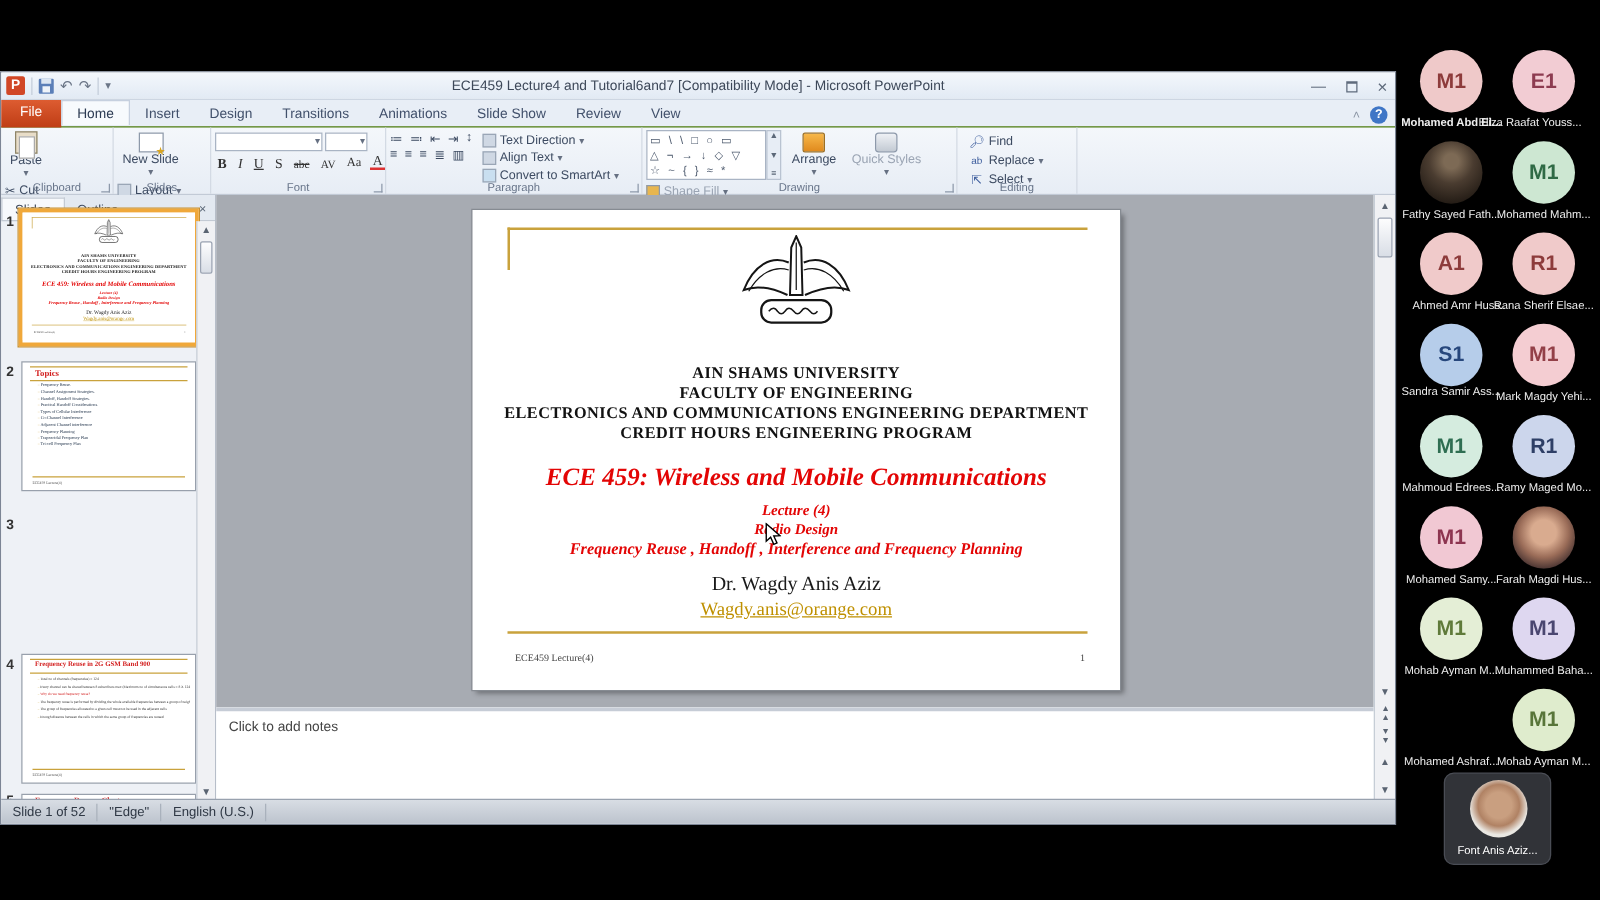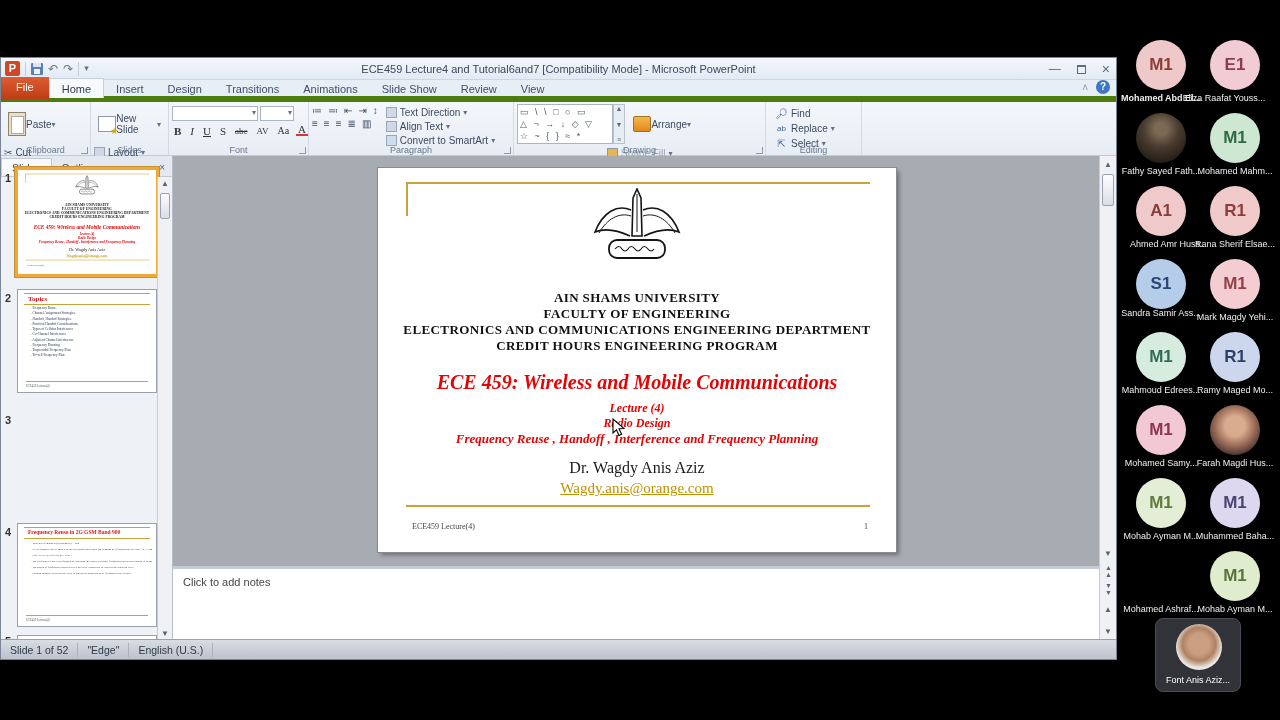--- a/index.html
+++ b/index.html
@@ -21,39 +21,39 @@
   .floppy { width:12px; height:12px; background:#5b7fb8; border-radius:1px; position:relative; }
   .floppy::after { content:""; position:absolute; left:2px; top:0; width:8px; height:4px; background:#dce6f2; }
   .floppy::before { content:""; position:absolute; left:3px; bottom:1px; width:6px; height:5px; background:#eef3f9; }
   .glyph-btn { font-size:12px; color:#6b7687; line-height:1; }
   .tb-title { position:absolute; left:0; right:0; text-align:center; font-size:11px; color:#3d4859; }
   .tb-controls { position:absolute; right:6px; top:0; height:22px; display:flex; gap:16px; align-items:center; z-index:2; }
   .tb-controls span { font-size:12px; color:#5f6b7c; line-height:1; }
   .restore-box { width:9px; height:9px; border:1px solid #5f6b7c; border-top-width:2px; display:inline-block; }
 
   
-  .rtabs { height:22px; background:#e8eef6; display:flex; align-items:center;
-           border-bottom:6px solid #4d7c0f; position:relative; }
+  .rtabs { height:22px; background:#e8eef6; display:flex; align-items:flex-start;
+           border-bottom:1px solid #4d7c0f; position:relative; }
   .file-tab { background:linear-gradient(#dd5c31,#bf3d15); color:#fff; font-size:11px;
               padding:4px 15px 3px; height:22px; }
   .tab { font-size:11px; color:#41506b; padding:4px 12px 3px; }
   .tab.active { background:#f7fafd; border:1px solid #c6d0df; border-bottom:none; color:#2b3a52; }
   .rtabs-right { position:absolute; right:6px; bottom:2px; display:flex; gap:8px; align-items:center; }
   .chev { color:#8a94a4; font-size:10px; }
   .help-circle { width:14px; height:14px; border-radius:50%; background:#3f76c6; color:#fff;
                  font-size:10px; font-weight:bold; text-align:center; line-height:14px; }
 
   
   .ribbon { height:54px; background:linear-gradient(#f4f7fb,#e7edf5); display:flex;
             border-bottom:1px solid #c2cad6; }
   .rgroup { position:relative; height:100%; border-right:1px solid #d3dae4; padding:2px 3px 12px; flex:0 0 auto; }
   .glabel { position:absolute; bottom:0; left:0; right:0; text-align:center; font-size:9px; color:#68758a; }
   .launcher { position:absolute; bottom:1px; right:2px; width:7px; height:7px;
               border-right:1px solid #8d99aa; border-bottom:1px solid #8d99aa; }
-  .bigbtn { display:inline-flex; flex-direction:row; align-items:center; justify-content:center;
+  .bigbtn { display:inline-flex; flex-direction:column; align-items:center; justify-content:center;
             font-size:10px; color:#3c4a61; padding:1px 4px; vertical-align:top; height:40px; }
   .srow { display:flex; align-items:center; gap:3px; font-size:10px; color:#3c4a61; height:13px; white-space:nowrap; }
   .mini-ico { display:inline-block; width:11px; height:11px; background:#cfd8e4; border:1px solid #9aa6b6; }
   .clip-ico { width:18px; height:24px; background:#e8ddc8; border:1px solid #8d8468; position:relative; }
   .clip-ico::after { content:""; position:absolute; left:2px; top:3px; width:11px; height:16px; background:#fff; border:1px solid #aaa; }
   .slide-ico { width:20px; height:16px; background:#fff; border:1px solid #8d99aa; position:relative; }
   .slide-ico::after { content:"★"; position:absolute; right:-3px; bottom:-5px; color:#d9a520; font-size:9px; }
   .combo { width:86px; height:15px; background:#fff; border:1px solid #a9b4c4; position:relative; }
   .combo.small { width:34px; }
   .combo::after { content:"▾"; position:absolute; right:1px; top:1px; font-size:8px; color:#66708"?"; color:#667082; }

